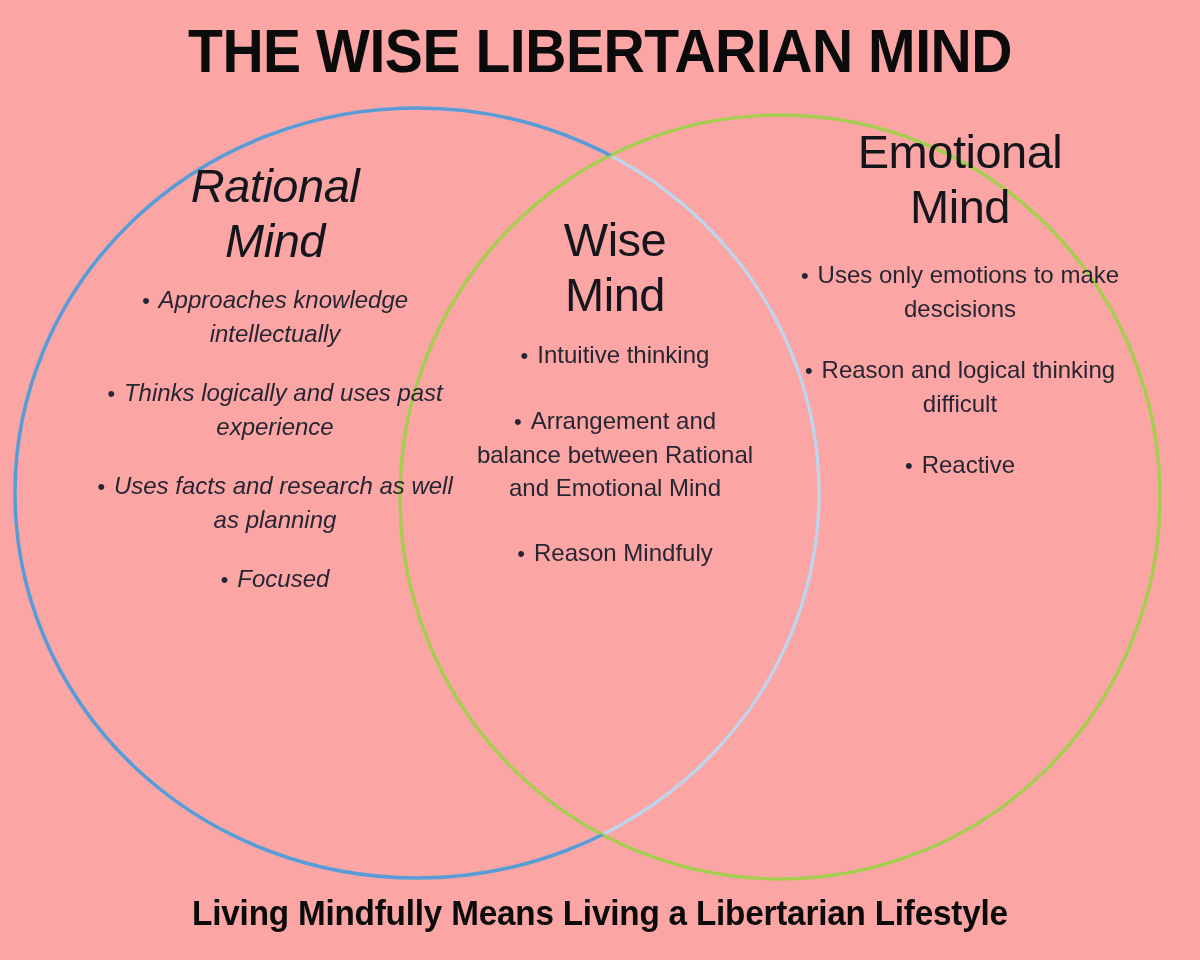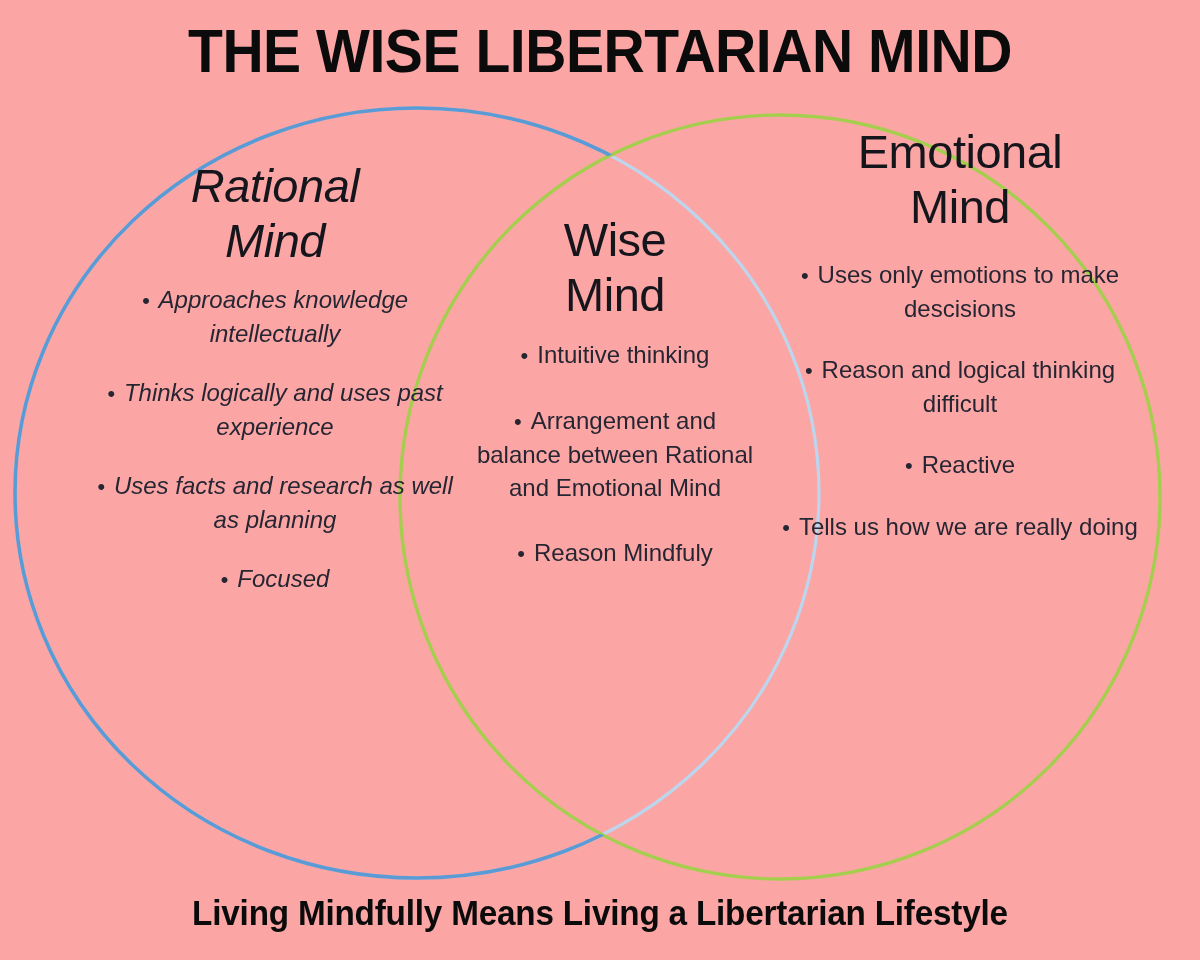--- a/index.html
+++ b/index.html
@@ -185,19 +185,18 @@
 
   <div class="col" id="col-right">
     <div class="col-heading">
       <div>Emotional</div>
       <div>Mind</div>
     </div>
     <ul class="bullets">
       <li><span class="dot">•</span><span>Uses only emotions to make descisions</span></li>
       <li><span class="dot">•</span><span>Reason and logical thinking difficult</span></li>
       <li><span class="dot">•</span><span>Reactive</span></li>
-      <li><span class="dot">•</span><span>Tells us how we are really doing</span></li>
     </ul>
   </div>
 
   <div id="caption">Living Mindfully Means Living a Libertarian Lifestyle</div>
 
 </div>
 
 </body></html>

